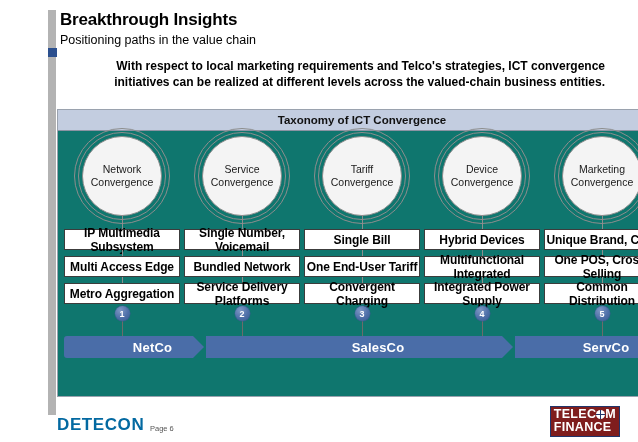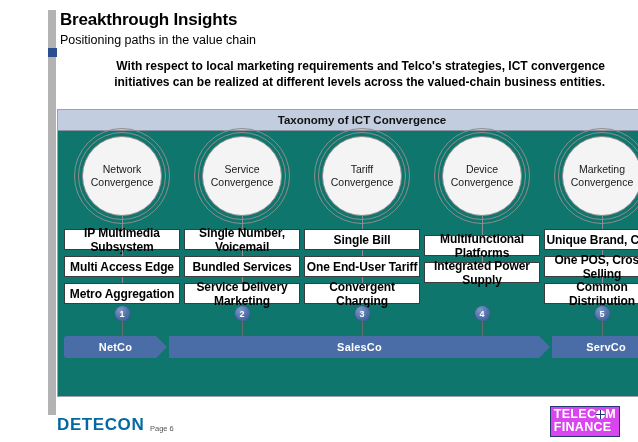--- a/index.html
+++ b/index.html
@@ -177,26 +177,27 @@
   .chevron-bar {
     position: relative;
     margin: 0 6px;
     height: 22px;
     display: flex;
     gap: 2px;
   }
   .chev {
     background: #4a6da8;
     color: #ffffff;
-    font-size: 11px;
+    font-size: 13px;
     font-weight: bold;
     display: flex;
     align-items: center;
     justify-content: center;
     letter-spacing: 0.2px;
+    padding-left: 37px;
   }
   .chev.c1 {
     flex: 0 0 103px;
     clip-path: polygon(0 0, calc(100% - 11px) 0, 100% 50%, calc(100% - 11px) 100%, 0 100%);
     border-radius: 3px 0 0 3px;
   }
   .chev.c2 {
     flex: 0 0 108px;
     clip-path: polygon(0 0, calc(100% - 11px) 0, 100% 50%, calc(100% - 11px) 100%, 0 100%);
   }
@@ -216,21 +217,21 @@
   }
   .page-label {
     position: absolute;
     left: 150px; top: 424px;
     font-size: 7.5px;
     color: #555;
   }
   .tf-logo {
     position: absolute;
     right: 18px; top: 406px;
-    background: #d946ef;
+    background: #7f1d1d;
     color: #ffffff;
     padding: 1px 3px 2px 3px;
     line-height: 1.02;
     text-align: left;
     border: 1px solid #20356b;
   }
   .tf-line {
     font-size: 12.5px;
     font-weight: bold;
     letter-spacing: 0.3px;
@@ -299,23 +300,23 @@
         <div class="ring r2"></div>
         <div class="ring r3"></div>
         <div class="ring-label">
           <span>Service</span><br>
           <span>Convergence</span>
         </div>
       </div>
       <div class="connector"></div>
       <div class="item-box">Single Number, Voicemail</div>
       <div class="connector short"></div>
-      <div class="item-box">Bundled Services</div>
-      <div class="connector short"></div>
-      <div class="item-box">Service Delivery Marketing</div>
+      <div class="item-box">Bundled Network</div>
+      <div class="connector short"></div>
+      <div class="item-box">Service Delivery Platforms</div>
     </div>
 
     <div class="column">
       <div class="ring-wrap">
         <div class="ring r1"></div>
         <div class="ring r2"></div>
         <div class="ring r3"></div>
         <div class="ring-label">
           <span>Tariff</span><br>
           <span>Convergence</span>
@@ -333,22 +334,23 @@
       <div class="ring-wrap">
         <div class="ring r1"></div>
         <div class="ring r2"></div>
         <div class="ring r3"></div>
         <div class="ring-label">
           <span>Device</span><br>
           <span>Convergence</span>
         </div>
       </div>
       <div class="connector"></div>
-      <div class="connector short"></div>
-      <div class="item-box">Multifunctional Platforms</div>
+      <div class="item-box">Hybrid Devices</div>
+      <div class="connector short"></div>
+      <div class="item-box">Multifunctional Integrated</div>
       <div class="connector short"></div>
       <div class="item-box">Integrated Power Supply</div>
     </div>
 
     <div class="column">
       <div class="ring-wrap">
         <div class="ring r1"></div>
         <div class="ring r2"></div>
         <div class="ring r3"></div>
         <div class="ring-label">

